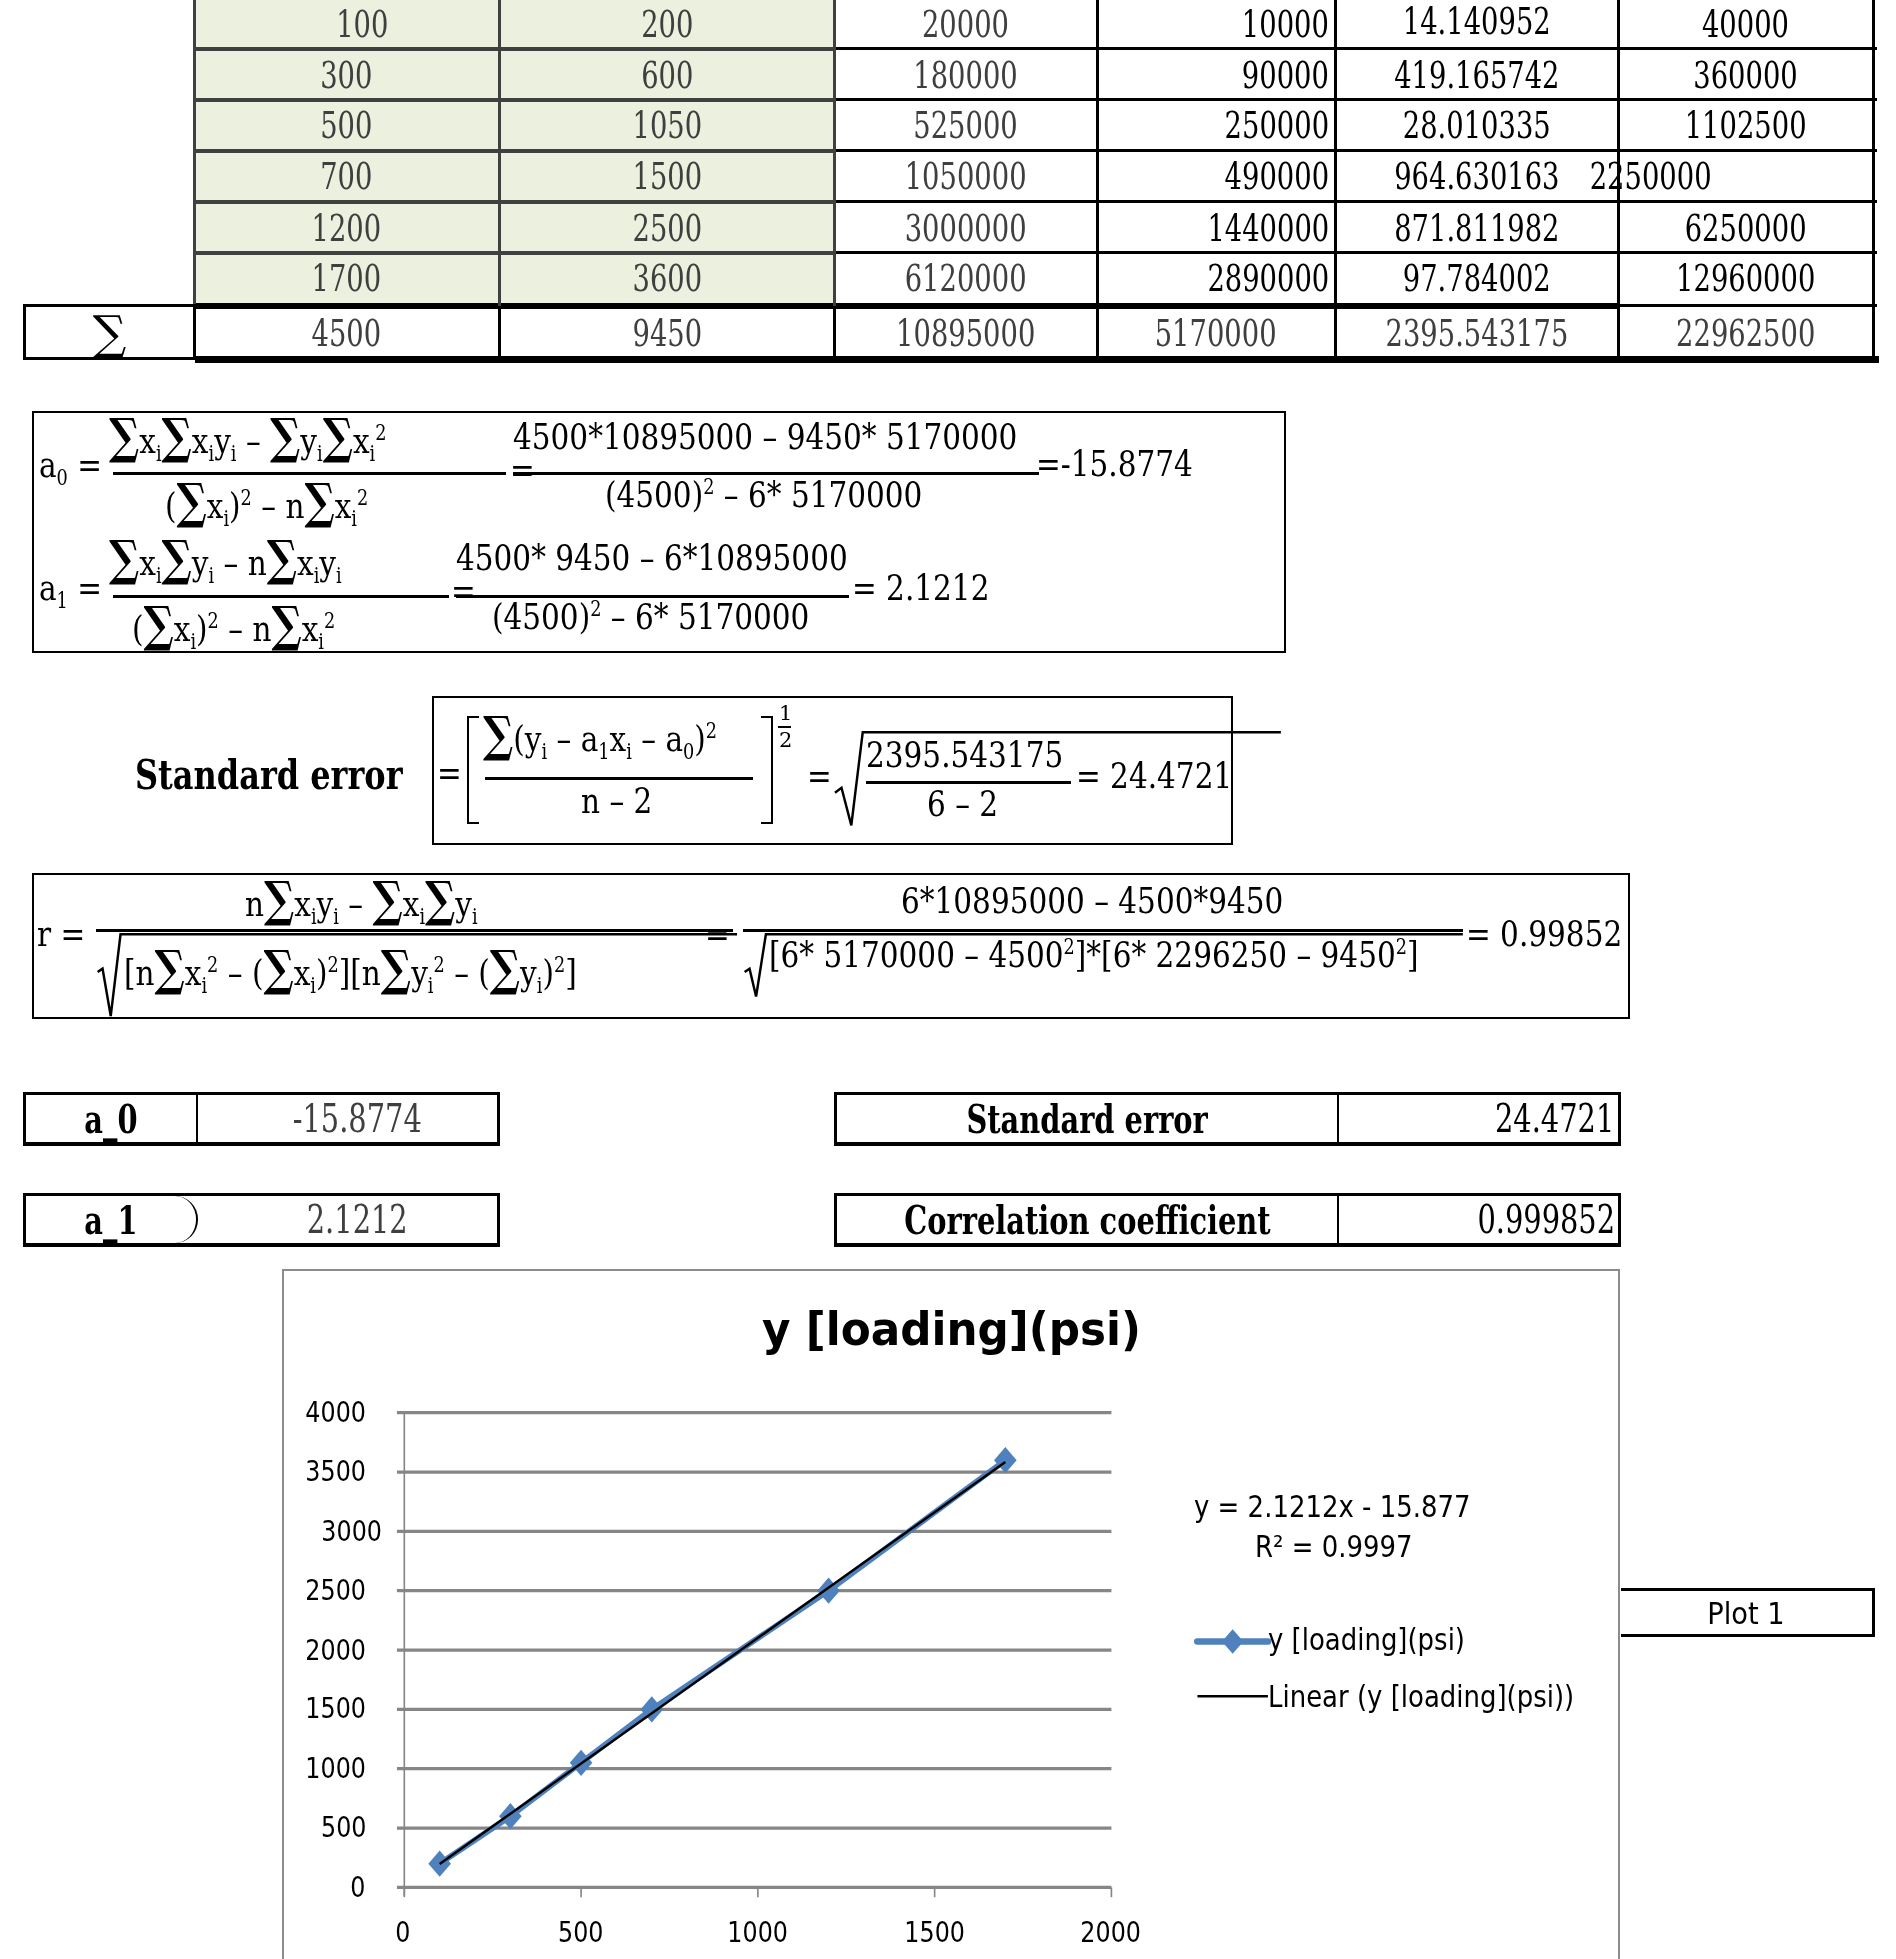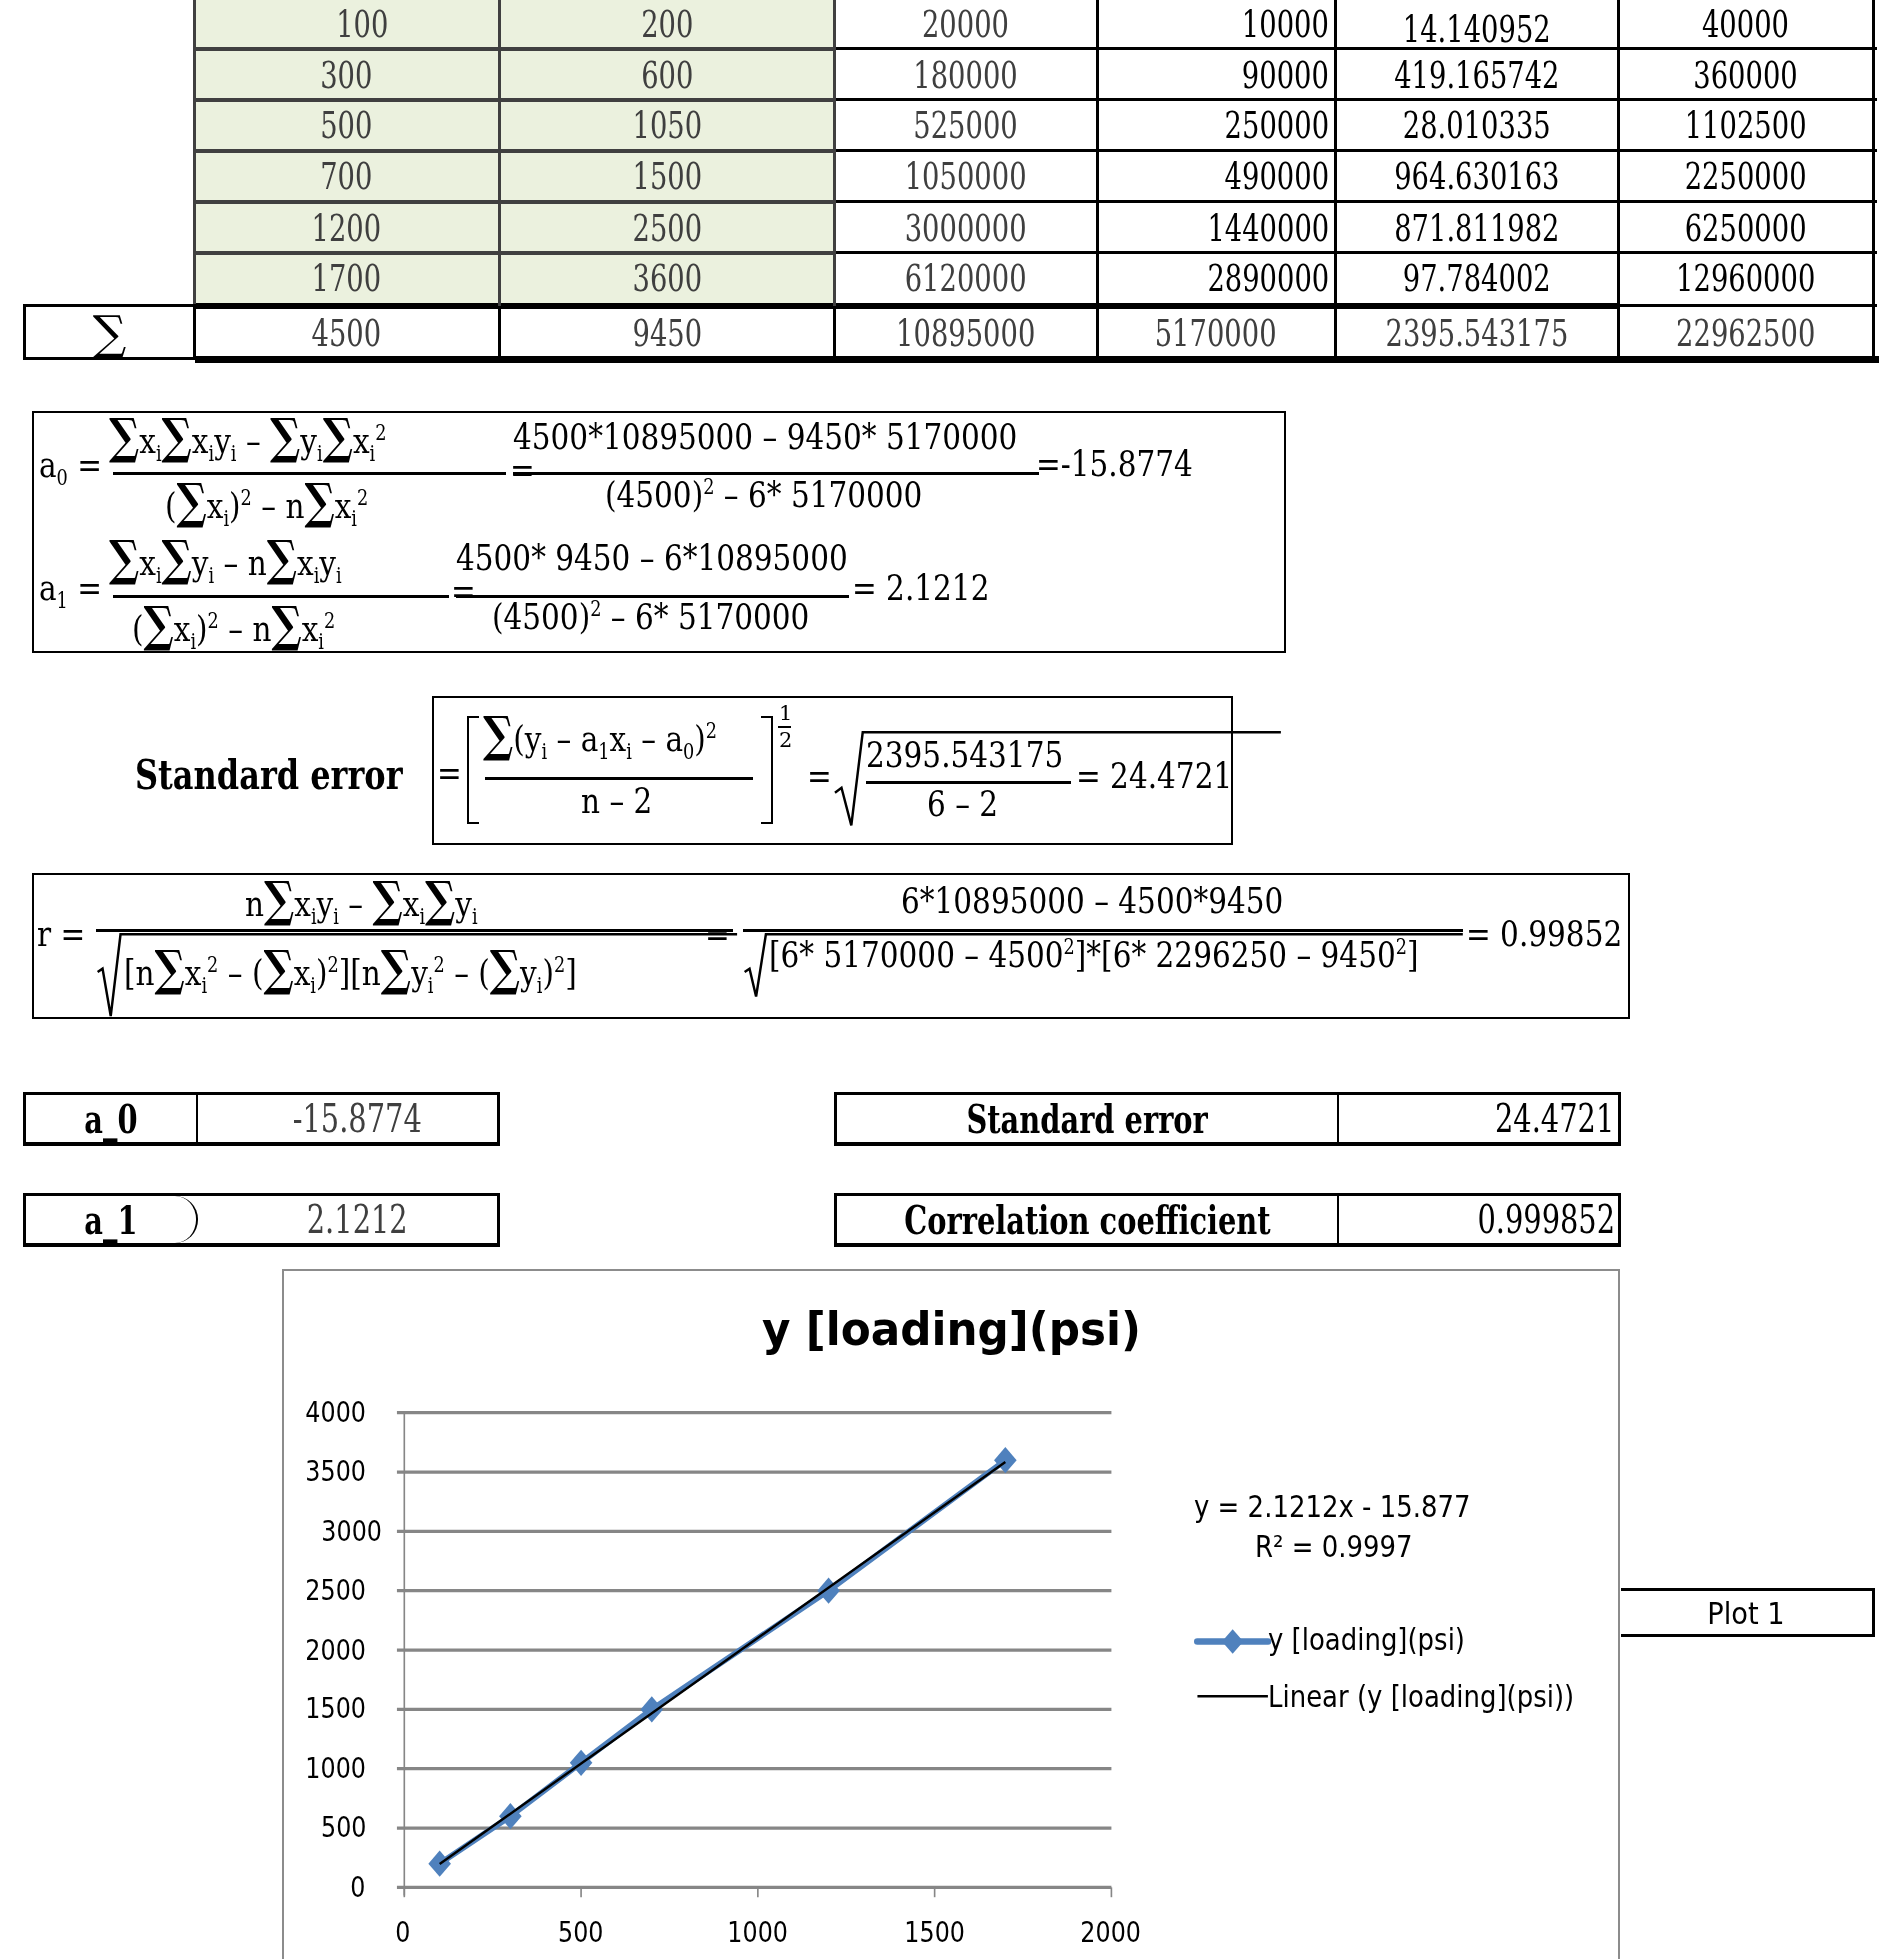--- a/index.html
+++ b/index.html
@@ -98,21 +98,21 @@
     </div>
   <div class="cell c-center gray-txt" style="left:501px;top:0;width:332px;height:47px;">
       <span>200</span>
     </div>
   <div class="cell c-center gray-txt" style="left:836px;top:0;width:259px;height:47px;">
       <span>20000</span>
     </div>
   <div class="cell c-right" style="left:1098px;top:0;width:236px;height:47px;">
       <span>10000</span>
     </div>
-  <div class="cell c-center" style="left:1336px;top:12px;width:281px;height:34px;justify-content:center;">
+  <div class="cell c-center" style="left:1336px;top:4px;width:281px;height:34px;justify-content:center;">
       <span>14.140952</span>
     </div>
   <div class="cell c-center" style="left:1619px;top:0;width:253px;height:47px;">
       <span>40000</span>
     </div>
 
   <div class="cell c-center gray-txt" style="left:196px;top:51px;width:301px;height:47px;">
       <span>300</span>
     </div>
   <div class="cell c-center gray-txt" style="left:501px;top:51px;width:332px;height:47px;">
@@ -158,21 +158,21 @@
     </div>
   <div class="cell c-center gray-txt" style="left:836px;top:152px;width:259px;height:47px;">
       <span>1050000</span>
     </div>
   <div class="cell c-right" style="left:1098px;top:152px;width:236px;height:47px;">
       <span>490000</span>
     </div>
   <div class="cell c-center" style="left:1336px;top:152px;width:281px;height:47px;">
       <span>964.630163</span>
     </div>
-  <div class="cell c-center" style="left:1619px;top:152px;width:253px;height:47px;">
+  <div class="cell c-center" style="left:1524px;top:152px;width:253px;height:47px;">
       <span>2250000</span>
     </div>
 
   <div class="cell c-center gray-txt" style="left:196px;top:204px;width:301px;height:47px;">
       <span>1200</span>
     </div>
   <div class="cell c-center gray-txt" style="left:501px;top:204px;width:332px;height:47px;">
       <span>2500</span>
     </div>
   <div class="cell c-center gray-txt" style="left:836px;top:204px;width:259px;height:47px;">

